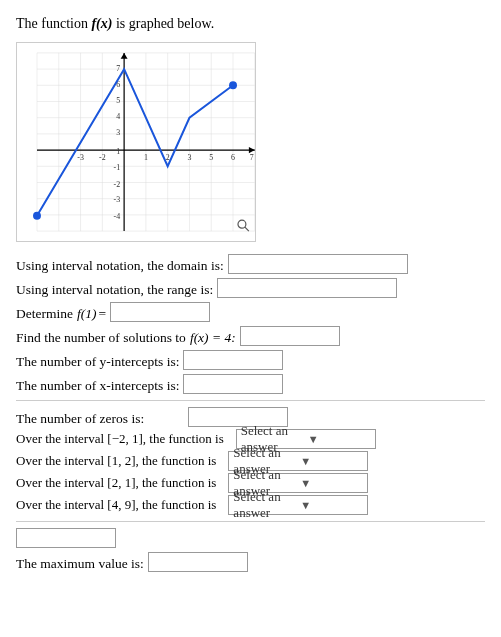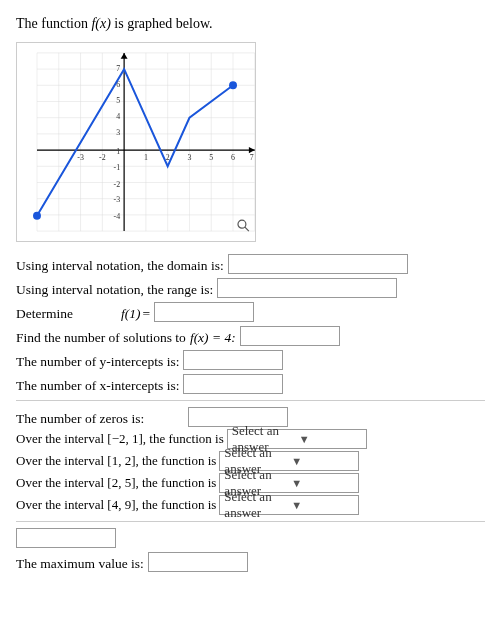--- a/index.html
+++ b/index.html
@@ -9,21 +9,21 @@
       background: #fff;
       padding: 16px;
       width: 501px;
       min-height: 637px;
       color: #000;
     }
     .title {
       margin-bottom: 10px;
       font-size: 14px;
     }
-    .title em { font-style: italic; font-weight: normal; }
+    .title em { font-style: italic; font-weight: bold; }
     .graph-container {
       position: relative;
       width: 240px;
       height: 200px;
       margin-bottom: 12px;
       border: 1px solid #ccc;
     }
     .graph-container svg {
       width: 100%;
       height: 100%;
@@ -52,21 +52,21 @@
       min-width: 100px;
     }
     .interval-row {
       display: flex;
       align-items: center;
       margin-bottom: 2px;
       font-size: 13px;
       flex-wrap: wrap;
     }
     .interval-label {
-      margin-right: 3px;
+      margin-right: 12px;
       white-space: nowrap;
     }
     .select-box {
       border: 1px solid #999;
       background: #fff;
       height: 20px;
       font-size: 13px;
       min-width: 140px;
       display: inline-flex;
       align-items: center;
@@ -185,21 +185,21 @@
   <span class="answer-box"></span>
 </div>
 
 <div class="question-row">
   <span class="question-label">Using interval notation, the range is:</span>
   <span class="answer-box"></span>
 </div>
 
 <div class="question-row">
   <span class="question-label">Determine </span>
-  <em style="margin-right:2px;margin-left:44px;">f(1)</em>
+  <em style="margin-right:2px;">f(1)</em>
   <span style="margin-right:4px;"> =</span>
   <span class="answer-box answer-box-sm"></span>
 </div>
 
 <div class="question-row">
   <span class="question-label">Find the number of solutions to </span>
   <em style="margin-right:4px;">f(x) = 4:</em>
   <span class="answer-box answer-box-sm"></span>
 </div>
 
@@ -229,21 +229,21 @@
       </div>
     </div>
     <div class="interval-row">
       <span class="interval-label">Over the interval [1, 2], the function is </span>
       <div class="select-box">
         <span>Select an answer</span>
         <span class="chevron">▼</span>
       </div>
     </div>
     <div class="interval-row">
-      <span class="interval-label">Over the interval [2, 5], the function is </span>
+      <span class="interval-label">Over the interval [2, 1], the function is </span>
       <div class="select-box">
         <span>Select an answer</span>
         <span class="chevron">▼</span>
       </div>
     </div>
     <div class="interval-row">
       <span class="interval-label">Over the interval [4, 9], the function is </span>
       <div class="select-box">
         <span>Select an answer</span>
         <span class="chevron">▼</span>

